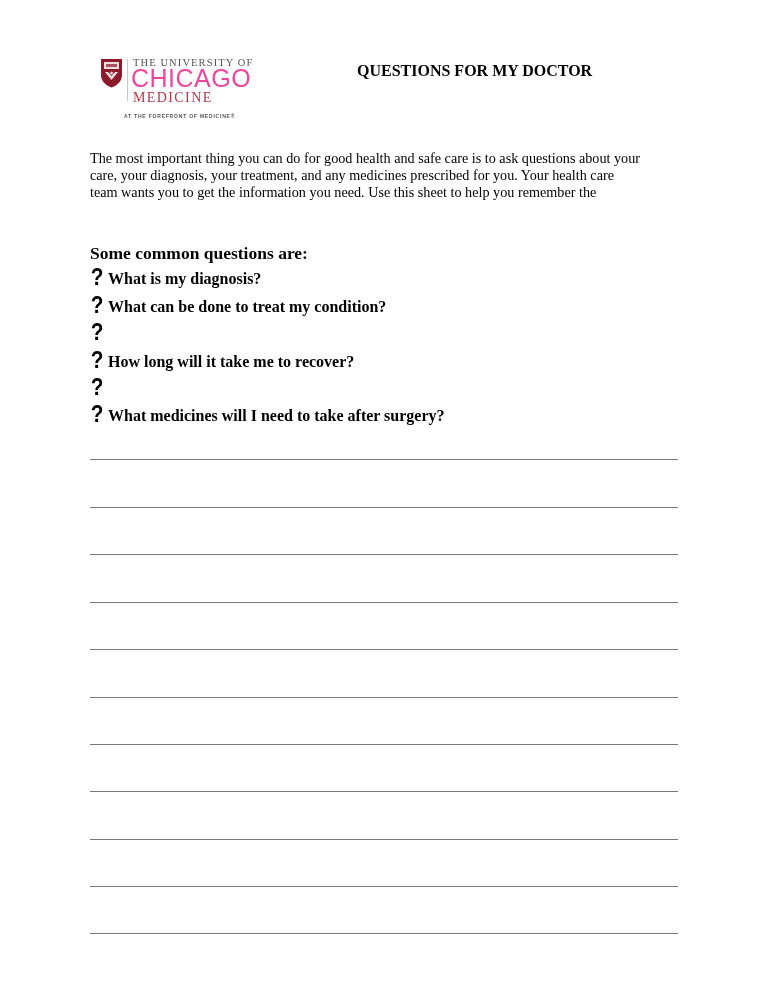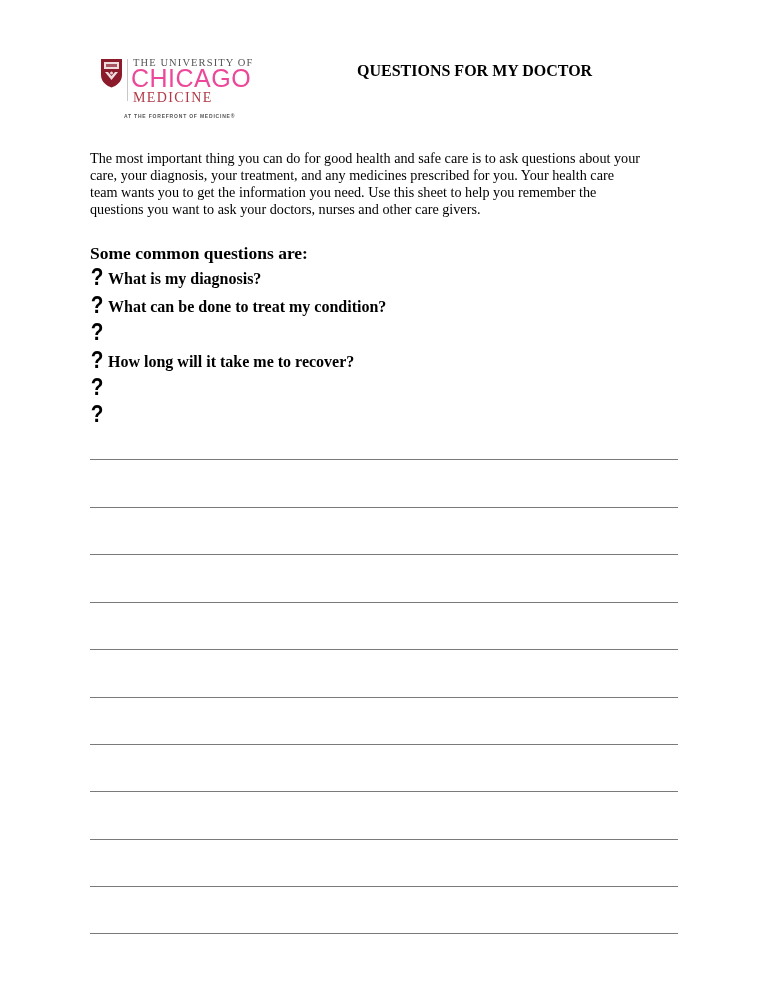--- a/index.html
+++ b/index.html
@@ -46,21 +46,20 @@
   <div class="logo-tagline">AT THE FOREFRONT OF MEDICINE®</div>
 </div>
 
 <div class="title">QUESTIONS FOR MY DOCTOR</div>
 
 <div class="intro">
   <p>
     <span class="ln">The most important thing you can do for good health and safe care is to ask questions about your</span>
     <span class="ln">care, your diagnosis, your treatment, and any medicines prescribed for you. Your health care</span>
     <span class="ln">team wants you to get the information you need.  Use this sheet to help you remember the</span>
-    <span class="ln">questions you want to ask your doctors, nurses and other care givers.</span>
   </p>
 </div>
 
 <div class="questions-heading">Some common questions are:</div>
 
 <ul class="qlist">
   <li class="qitem">
     <span class="qmark">?</span>
     <span class="qtext">What is my diagnosis?</span>
   </li>
@@ -73,20 +72,21 @@
   </li>
   <li class="qitem">
     <span class="qmark">?</span>
     <span class="qtext">How long will it take me to recover?</span>
   </li>
   <li class="qitem">
     <span class="qmark">?</span>
   </li>
   <li class="qitem">
     <span class="qmark">?</span>
+    <span class="qtext">What medicines will I need to take after surgery?</span>
   </li>
 </ul>
 
 <div class="write-line" style="top:459px"></div>
 <div class="write-line" style="top:507px"></div>
 <div class="write-line" style="top:554px"></div>
 <div class="write-line" style="top:602px"></div>
 <div class="write-line" style="top:649px"></div>
 <div class="write-line" style="top:697px"></div>
 <div class="write-line" style="top:744px"></div>

